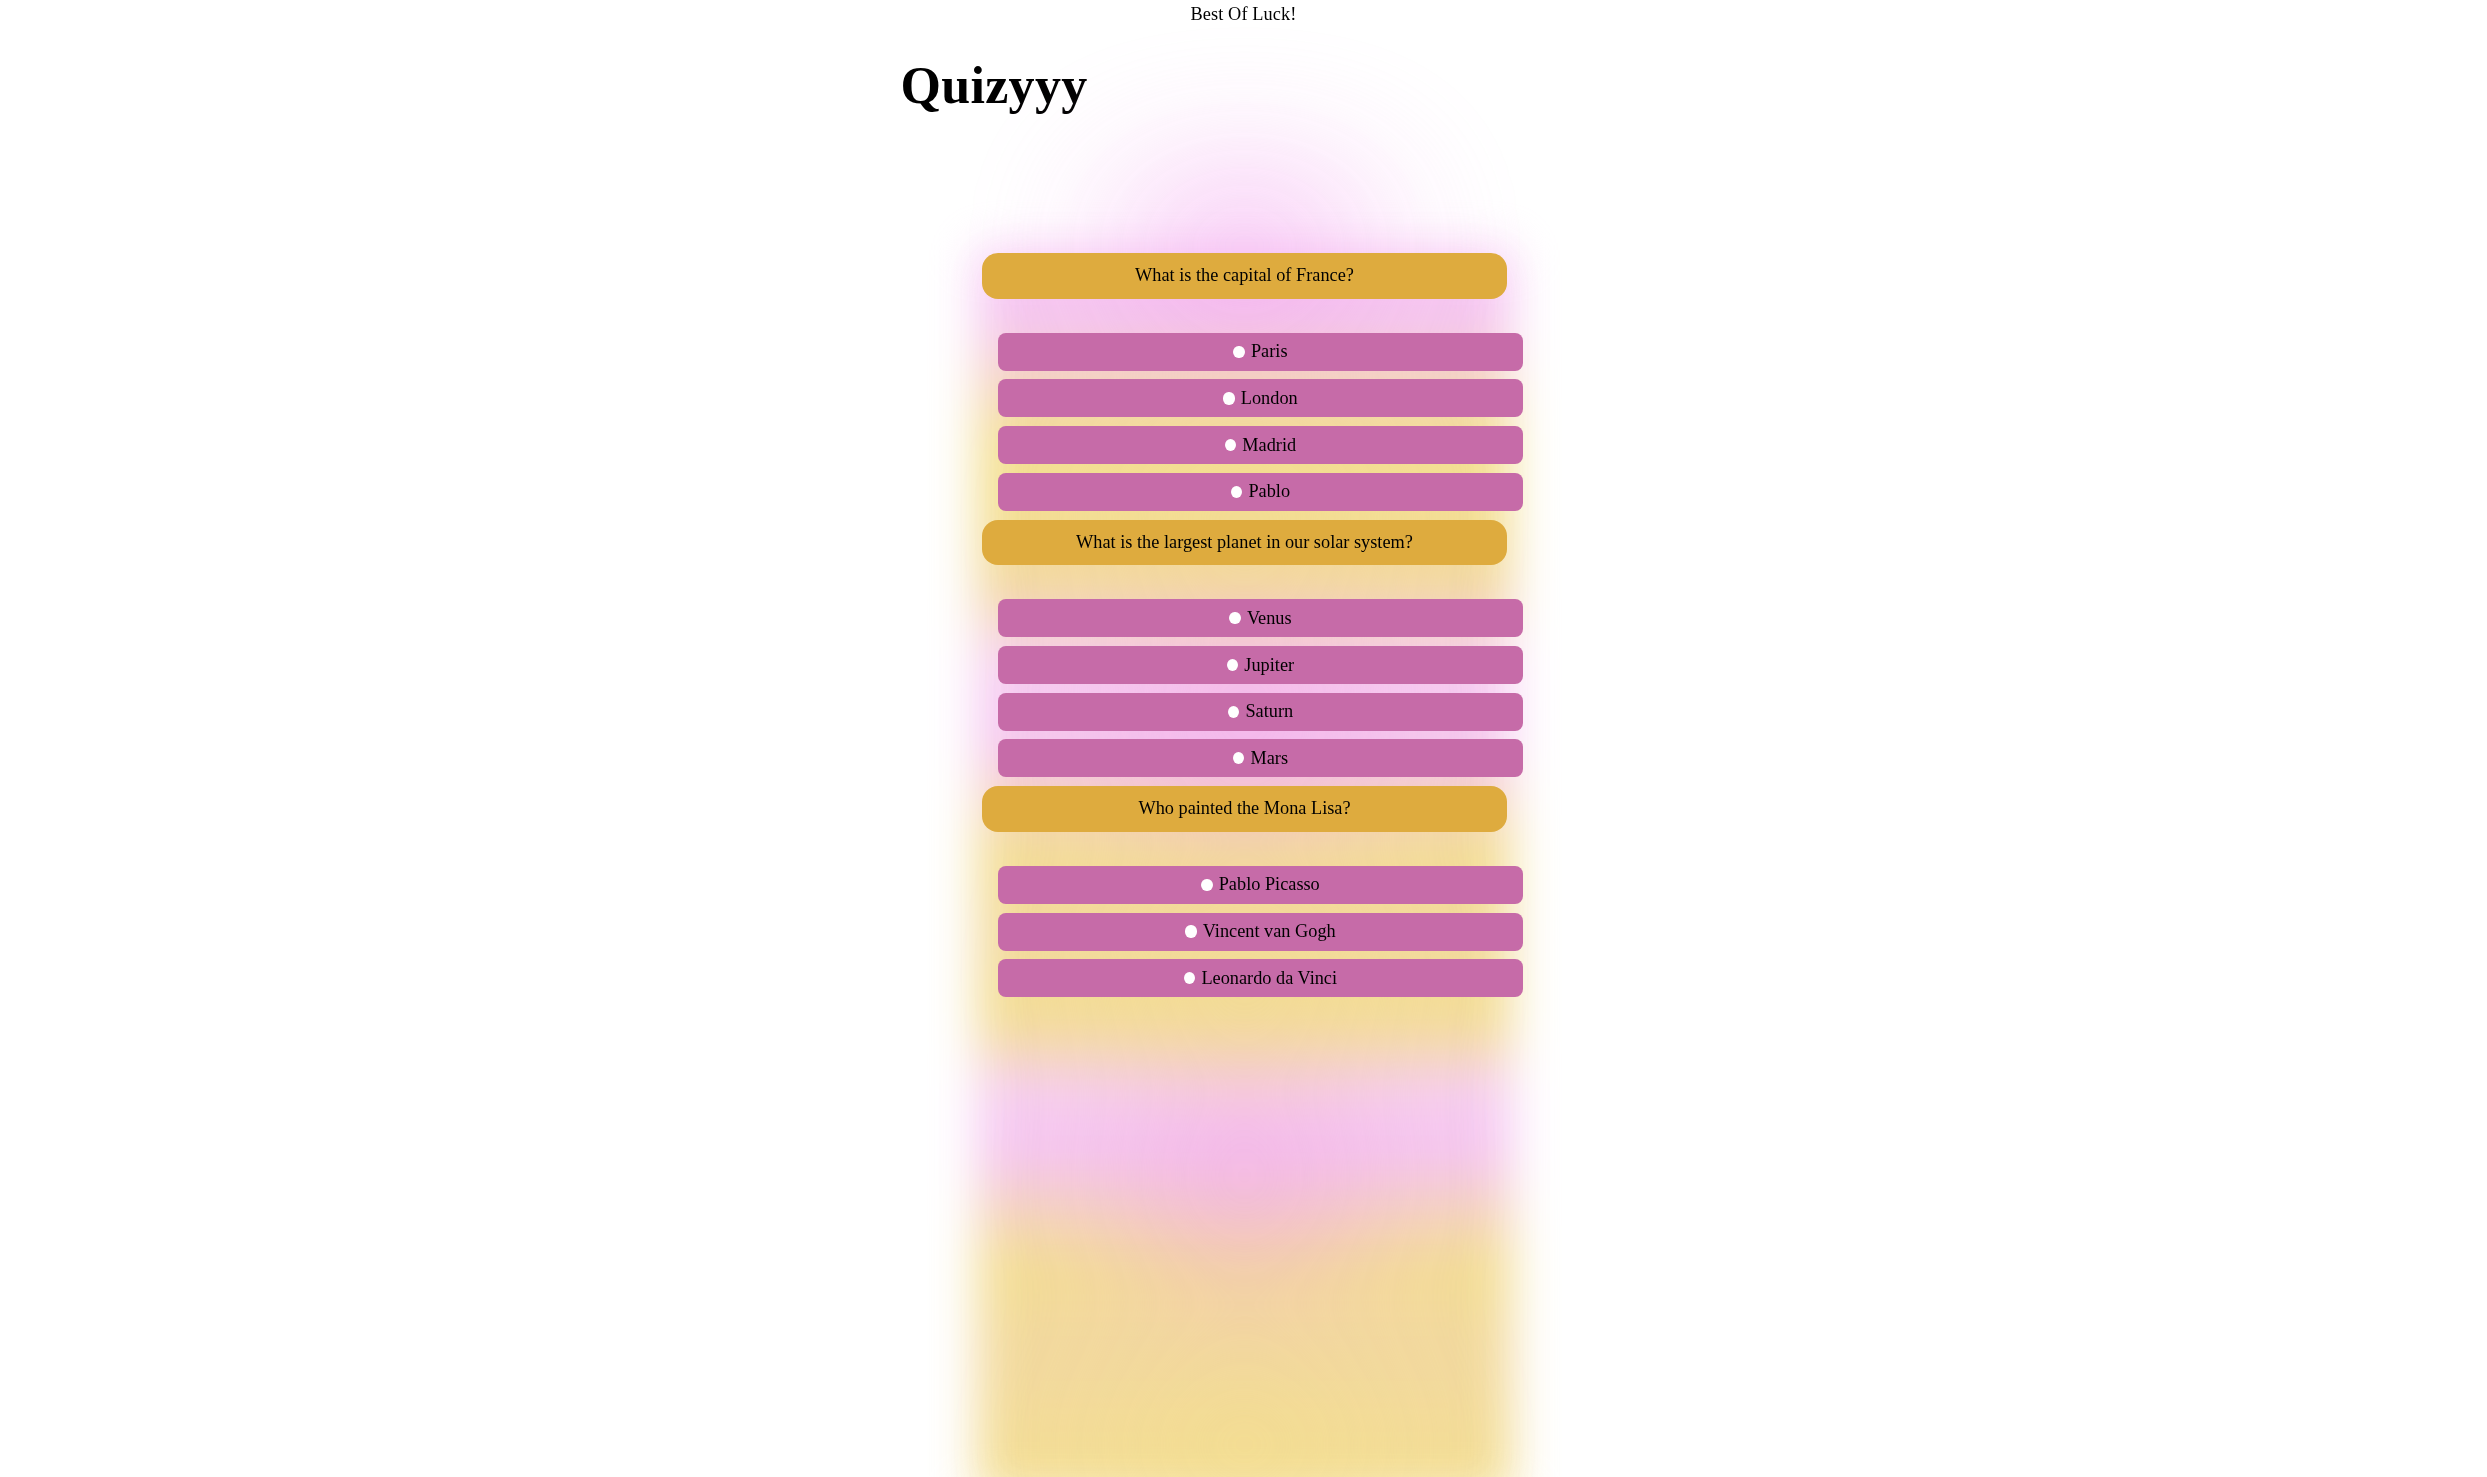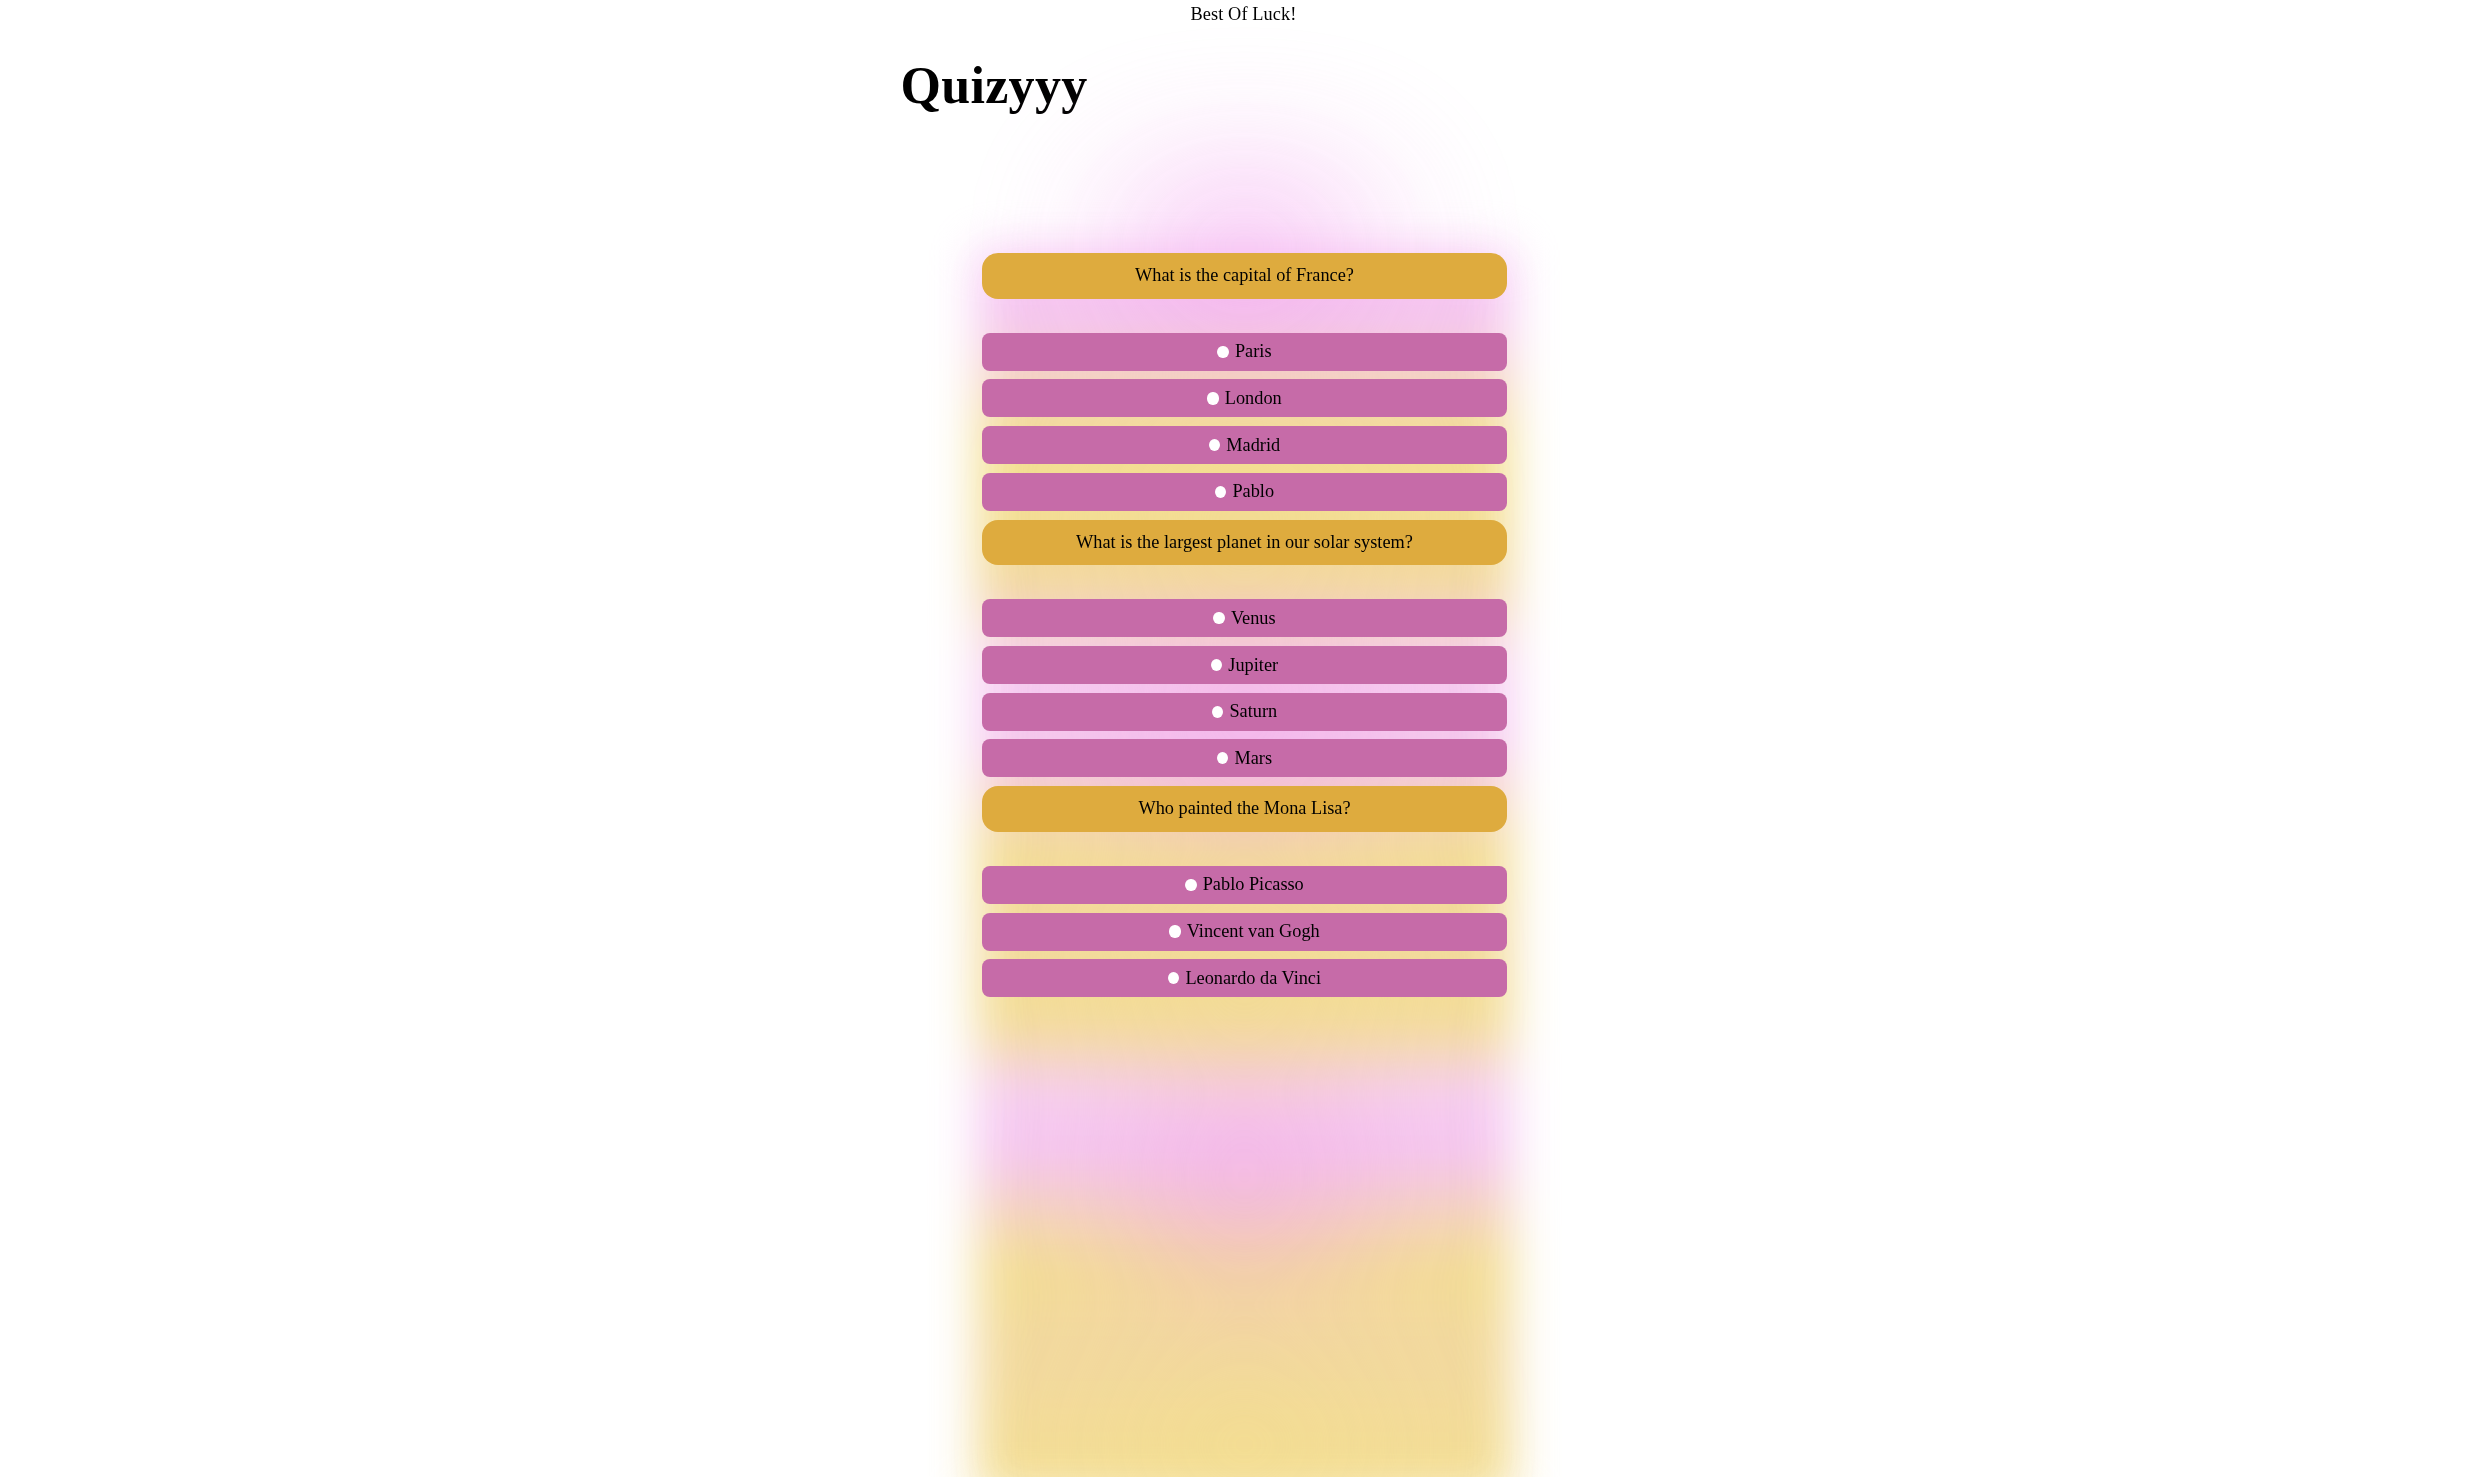--- a/index.html
+++ b/index.html
@@ -151,20 +151,21 @@
     height: 38px;
     background: #c66ba8;
     border-radius: 7.9px;
     display: flex;
     align-items: center;
     justify-content: center;
     font-size: 18.3px;
     line-height: 21px;
     color: #000;
     cursor: pointer;
+    margin-left: 16px;
   }
 
   .option-radio {
     -webkit-appearance: none;
     appearance: none;
     width: 11.4px;
     height: 12.2px;
     border-radius: 50%;
     background: #ffffff;
     border: none;

